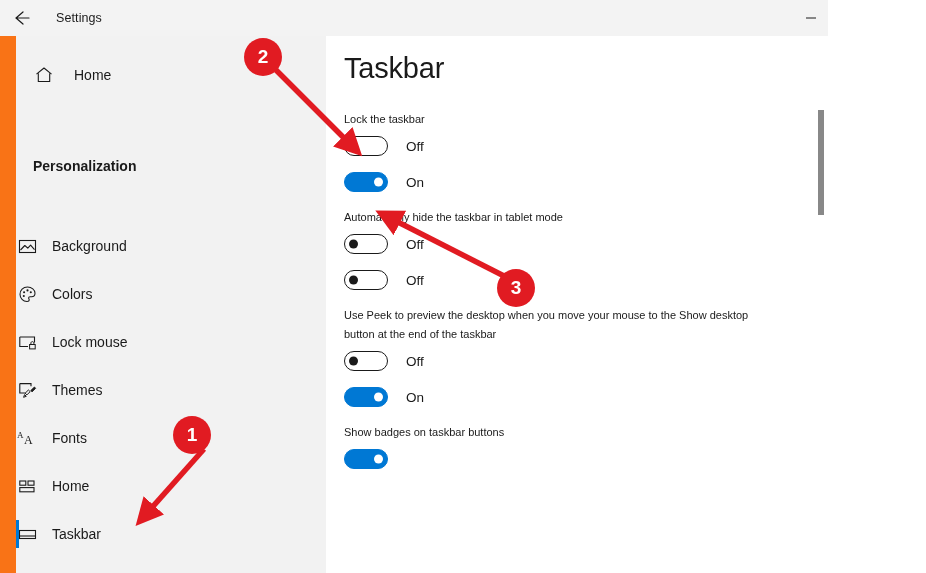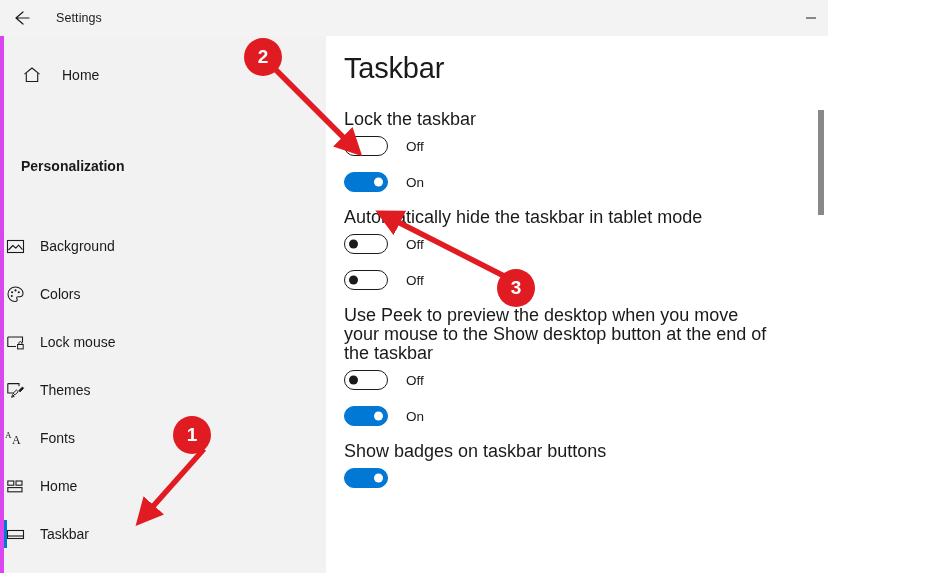--- a/index.html
+++ b/index.html
@@ -6,21 +6,21 @@
   html, body {
     margin: 0; padding: 0;
     width: 926px; height: 573px;
     overflow: hidden;
     font-family: "Liberation Sans", sans-serif;
     background: #ffffff;
   }
   #app {
     position: relative;
     width: 828px; height: 573px;
-    background: #d946ef;
+    background: #f97316;
     overflow: hidden;
   }
 
   
   .titlebar {
     position: absolute; top: 0; left: 0;
     width: 926px; height: 36px;
     background: #f3f3f3;
     display: flex; align-items: center;
   }
@@ -44,21 +44,21 @@
   .wincontrols { display: flex; height: 36px; }
   .wc {
     width: 46px; height: 36px;
     display: flex; align-items: center; justify-content: center;
   }
   .wc svg { display: block; }
 
   
   .sidebar {
     position: absolute;
-    top: 36px; left: 4px;
+    top: 36px; left: 16px;
     width: 325px; height: 537px;
     background: #f2f2f2;
     border-right: 1px solid #e4e4e4;
   }
   .home-row {
     display: flex; align-items: center;
     height: 38px;
     margin-top: 20px;
     padding-left: 18px;
   }
@@ -140,21 +140,21 @@
     color: #1a1a1a;
     letter-spacing: -0.2px;
   }
   .settings-list {
     position: absolute;
     left: 18px; top: 74px;
     width: 450px;
   }
   .setting { margin-bottom: 16px; }
   .setting-label {
-    font-size: 18px;
+    font-size: 11px;
     color: #1a1a1a;
     line-height: 19px;
     margin-bottom: 7px;
     max-width: 428px;
   }
   .toggle-row { display: flex; align-items: center; }
   .toggle {
     position: relative;
     width: 44px; height: 20px;
     border-radius: 10px;

